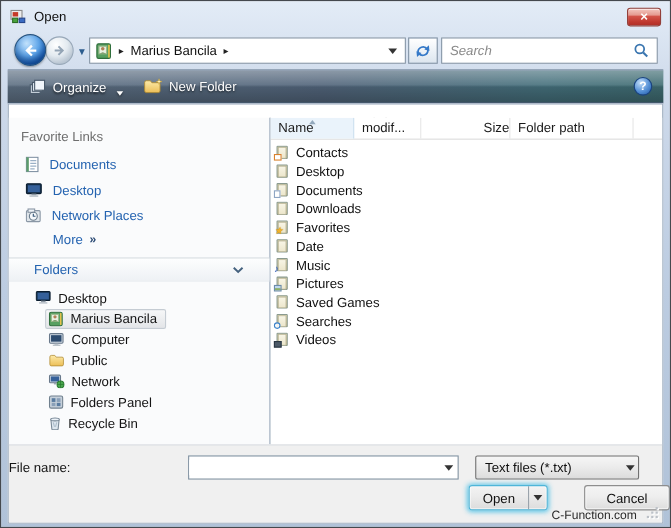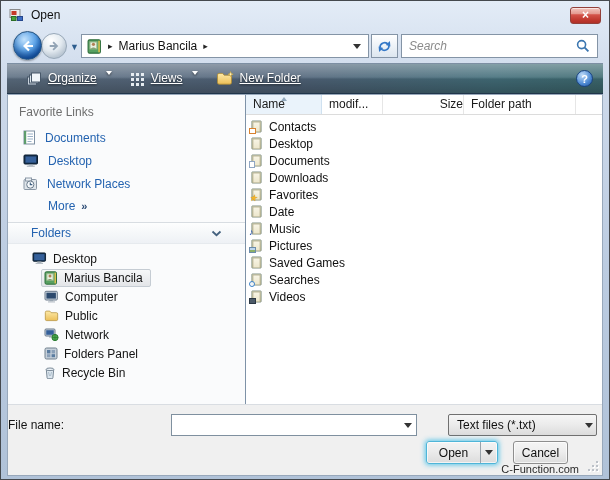--- a/index.html
+++ b/index.html
@@ -42,30 +42,30 @@
     border:1px solid #8494a6; display:flex; align-items:center; padding:0 7px; }
   .search-input { flex:1; border:none; outline:none; font:italic 12px "Liberation Sans",sans-serif; color:#333; min-width:0; }
   .search-input::placeholder { font-style:italic; color:#8a8a8a; }
 
   
   .toolbar { position:absolute; left:6px; right:6px; top:62px; height:31px; display:flex; align-items:center; padding:0 10px;
     border-top:1px solid #7d8fa3; border-bottom:1px solid #20354a;
     background:
       linear-gradient(180deg, rgba(255,255,255,.34) 0%, rgba(255,255,255,.10) 45%, rgba(0,0,0,.10) 52%, rgba(0,0,0,.26) 100%),
       linear-gradient(90deg, #5d6f82 0%, #51647a 48%, #446f7b 82%, #3f6c72 100%); }
-  .tool-btn { display:flex; align-items:flex-start; gap:6px; color:#fff; padding:4px 9px; text-shadow:0 1px 2px rgba(0,0,0,.65); cursor:default;text-decoration:underline; }
+  .tool-btn { display:flex; align-items:flex-end; gap:6px; color:#fff; padding:4px 9px; text-shadow:0 1px 2px rgba(0,0,0,.65); cursor:default; }
   .tool-caret { width:0; height:0; border-left:3.5px solid transparent; border-right:3.5px solid transparent; border-top:4px solid #fff; margin-left:3px; filter:drop-shadow(0 1px 1px rgba(0,0,0,.5)); }
   .help-btn { margin-left:auto; width:17px; height:17px; border-radius:50%; border:1px solid #1a4380;
     background:radial-gradient(circle at 35% 28%,#c0dcf8 0%,#5590d6 55%,#1d55a2 100%);
     color:#fff; font-weight:bold; font-size:11px; display:flex; align-items:center; justify-content:center; }
 
   
   .content { position:absolute; left:6px; right:6px; top:93px; bottom:3px; border:1px solid #98a8bb;
     background:#fff; display:flex; flex-direction:column; }
-  .main { flex:1; display:flex; min-height:0; }
+  .main { flex:1; display:flex; min-height:0;margin-top:12px; }
 
   
   .sidebar { width:238px; background:#fafbfc; border-right:1px solid #7e92a7; position:relative; }
   .fav-header { padding:10px 0 7px 11px; color:#6e6e6e; }
   .fav-item { display:flex; align-items:center; gap:9px; height:23px; padding-left:15px; color:#2463b0; cursor:default; }
   .more-link { display:flex; align-items:center; gap:6px; height:22px; padding-left:40px; color:#2463b0; cursor:default; }
   .more-chevron { font-size:11px; font-weight:bold; color:#2a4a74; }
   .folders-bar { margin-top:5px; height:22px; display:flex; align-items:center; padding:0 23px; color:#2463b0;
     background:linear-gradient(180deg,#fdfefe,#eef1f5); border-top:1px solid #d8dde2; border-bottom:1px solid #e6eaee; }
   .folders-chevron { margin-left:auto; }
@@ -96,30 +96,30 @@
   .ovl-search { width:6px; height:6px; border:1.5px solid #3b82c9; border-radius:50%; background:rgba(255,255,255,.85); }
   .ovl-film { width:7px; height:6px; background:#4c5a68; border:1px solid #2b3844; }
 
   
   .bottombar { height:71px; background:#f0f0f0; border-top:1px solid #d9dde2; position:relative; }
   .fn-label { position:absolute; left:0; top:13px; width:156px; text-align:left; color:#141414; }
   .fn-combo { position:absolute; left:163px; top:9px; width:246px; height:22px; background:#fff; border:1px solid #7f909f; display:flex; align-items:center; }
   .fn-input { flex:1; border:none; outline:none; padding:0 5px; font:12px "Liberation Sans",sans-serif; min-width:0; }
   .combo-arrow { width:16px; display:flex; align-items:center; justify-content:center; align-self:stretch; }
   .tri-down { width:0; height:0; border-left:4px solid transparent; border-right:4px solid transparent; border-top:5px solid #333; }
-  .ft-select { position:absolute; left:440px; top:9px; width:149px; height:22px; border:1px solid #707070; border-radius:2px;
+  .ft-select { position:absolute; left:424px; top:9px; width:149px; height:22px; border:1px solid #707070; border-radius:2px;
     background:linear-gradient(180deg,#f6f6f6,#ececec 45%,#dcdcdc); display:flex; align-items:center; padding:0 3px 0 8px; color:#101010; }
   .ft-select .tri-down { margin-left:auto; }
 
   .open-btn { position:absolute; left:418px; top:36px; width:72px; height:23px; display:flex; border:1px solid #4fb5d8; border-radius:3px;
     background:linear-gradient(180deg,#f3f3f3,#ebebeb 45%,#dcdcdc);
     box-shadow:0 0 5px 1px rgba(64,190,232,.85), inset 0 0 0 1px rgba(255,255,255,.65); color:#101010; }
   .open-main { flex:1; display:flex; align-items:center; justify-content:center; }
   .open-split { width:17px; border-left:1px solid #9aa3ab; display:flex; align-items:center; justify-content:center; }
-  .cancel-btn { position:absolute; left:505px; top:36px; width:55px; height:23px; border:1px solid #8e8e8e; border-radius:3px;
+  .cancel-btn { position:absolute; left:523px; top:36px; width:78px; height:23px; border:1px solid #8e8e8e; border-radius:3px;
     background:linear-gradient(180deg,#f4f4f4,#eeeeee 45%,#dddddd); color:#101010;
     display:flex; align-items:center; justify-content:center; box-shadow:inset 0 0 0 1px rgba(255,255,255,.7); }
 
   .watermark { position:absolute; right:23px; bottom:0px; font-size:11px; color:#2a2a2a; }
   .grip { position:absolute; right:4px; bottom:4px; width:11px; height:11px; }
   .grip i { position:absolute; width:2px; height:2px; background:#bcc1c8; box-shadow:1px 1px 0 #fff; }
   .g1{right:0;bottom:0;} .g2{right:4px;bottom:0;} .g3{right:8px;bottom:0;} .g4{right:0;bottom:4px;} .g5{right:4px;bottom:4px;} .g6{right:0;bottom:8px;}
 
   svg { display:block; }
 </style>
@@ -205,37 +205,20 @@
     <div class="tool-btn">
       <svg width="16" height="16" viewBox="0 0 16 16">
         <rect x="1.5" y="6" width="9" height="8" fill="#c9d3dd" stroke="#49596a"></rect>
         <rect x="3.5" y="4" width="9" height="8" fill="#dde6ee" stroke="#49596a"></rect>
         <rect x="5.5" y="2" width="9" height="9" fill="#f0f5fa" stroke="#49596a"></rect>
       </svg>
       <span>Organize</span>
       <span class="tool-caret"></span>
     </div>
     <div class="tool-btn">
-      <svg width="15" height="15" viewBox="0 0 15 15">
-        <g fill="#eef3f8" opacity="0.95">
-          <rect x="1" y="2" width="3" height="3"></rect>
-            <rect x="6" y="2" width="3" height="3"></rect>
-            <rect x="11" y="2" width="3" height="3"></rect>
-          <rect x="1" y="7" width="3" height="3"></rect>
-            <rect x="6" y="7" width="3" height="3"></rect>
-            <rect x="11" y="7" width="3" height="3"></rect>
-          <rect x="1" y="12" width="3" height="3"></rect>
-            <rect x="6" y="12" width="3" height="3"></rect>
-            <rect x="11" y="12" width="3" height="3"></rect>
-        </g>
-      </svg>
-      <span>Views</span>
-      <span class="tool-caret"></span>
-    </div>
-    <div class="tool-btn">
       <svg width="18" height="15" viewBox="0 0 18 15">
         <path d="M1.5 4 Q1.5 2.4 3 2.4 h3.7 l1.4 1.8 h6 Q15.5 4.2 15.5 5.6 v6 Q15.5 13.2 14 13.2 h-11 Q1.5 13.2 1.5 11.6 z" fill="url(#g-gold)" stroke="#b08c34" stroke-width="0.8"></path>
         <polygon points="14.6,0.6 15.2,2.6 17.2,3.2 15.2,3.8 14.6,5.8 14,3.8 12,3.2 14,2.6" fill="#fff6c8" stroke="#d2a62c" stroke-width="0.5"></polygon>
       </svg>
       <span>New Folder</span>
     </div>
     <div class="help-btn">?</div>
   </div>
 
   <div class="content">

